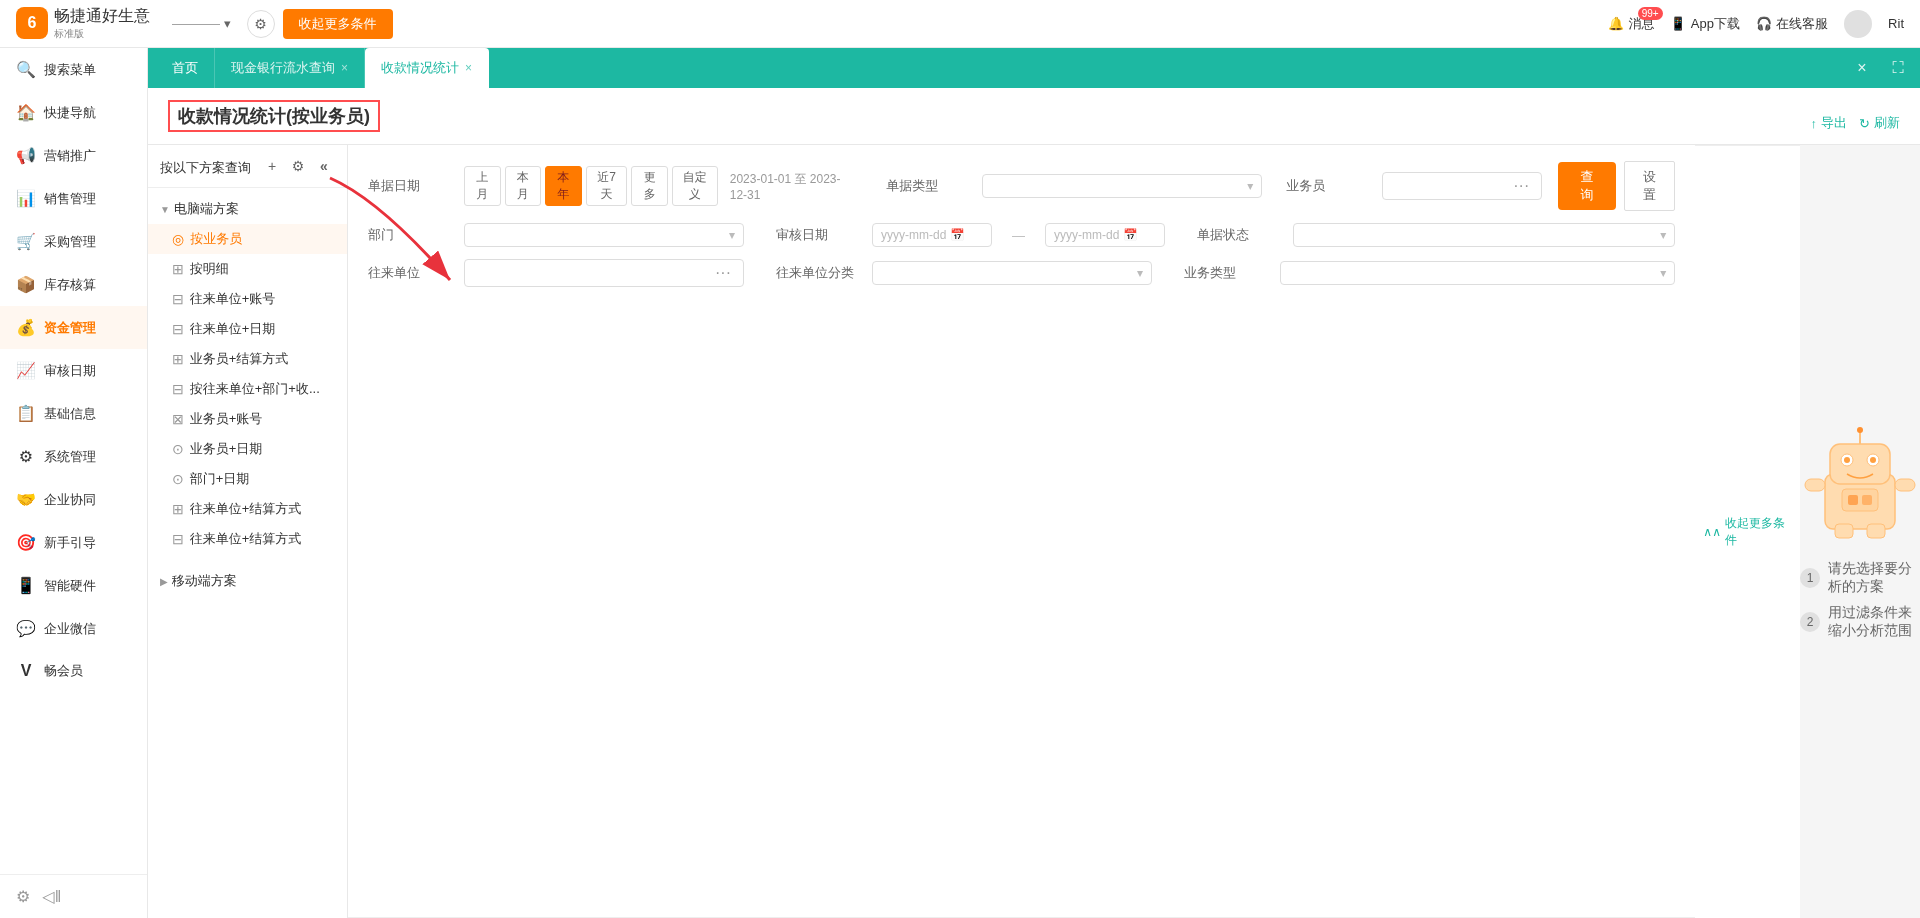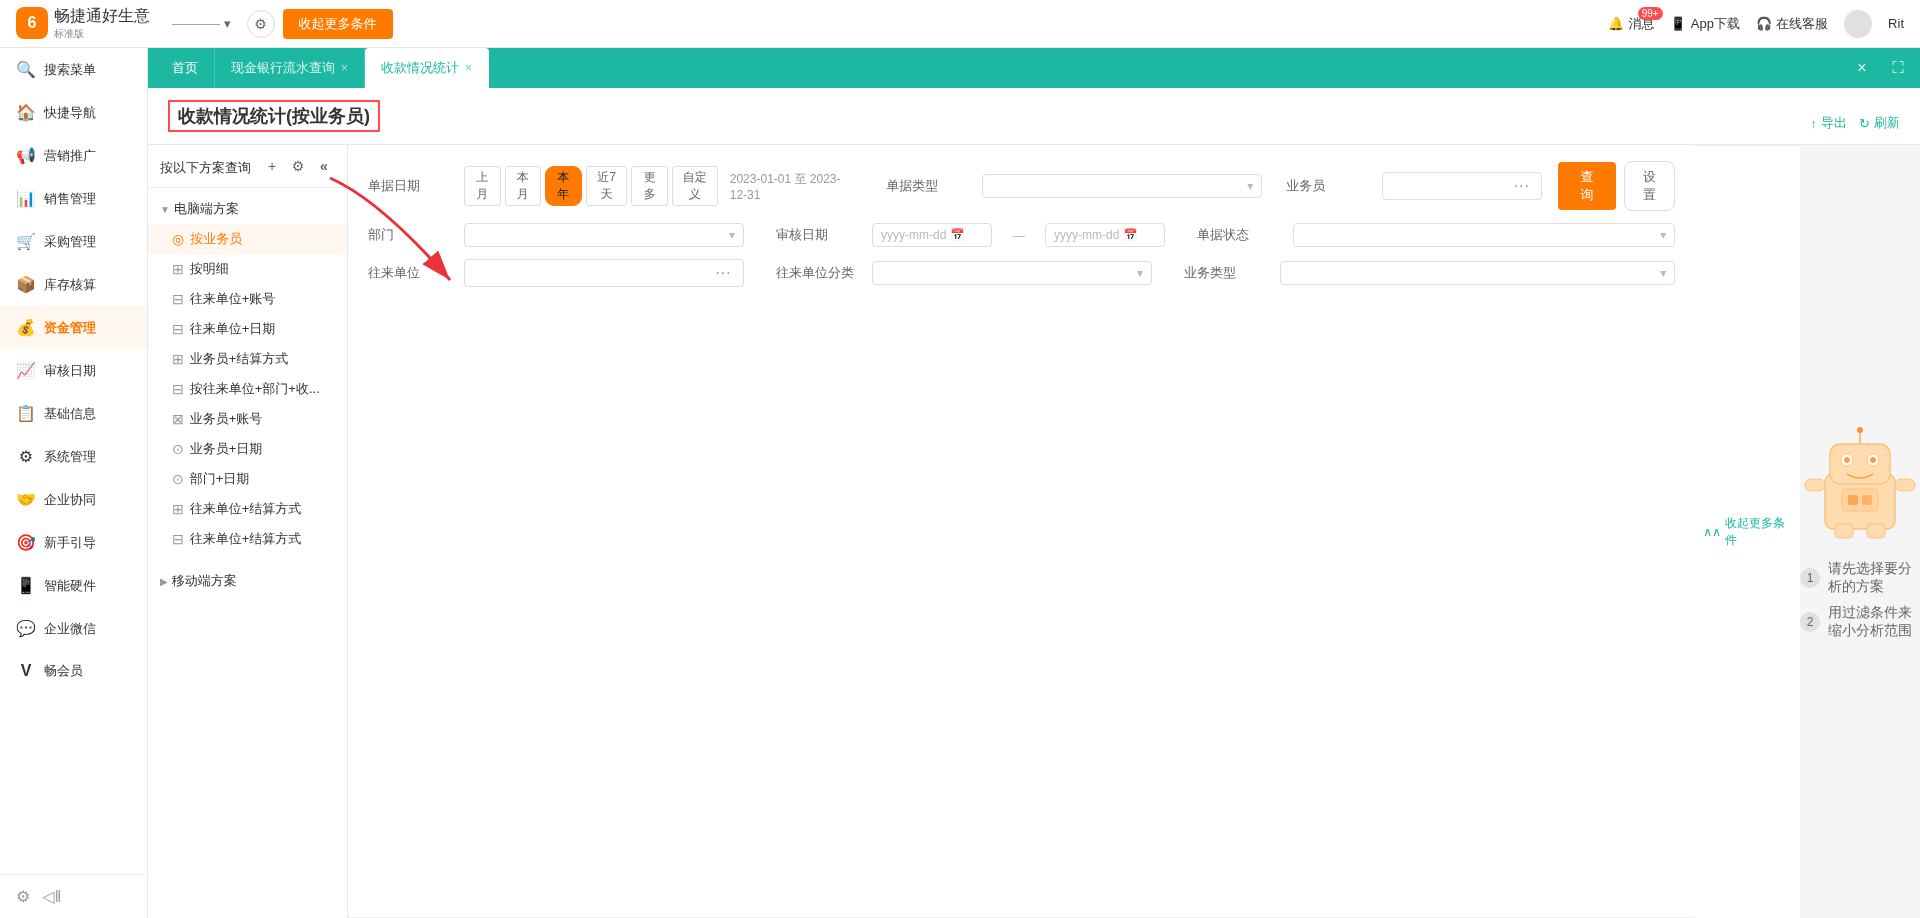--- a/index.html
+++ b/index.html
@@ -297,23 +297,22 @@
       padding: 2px 8px;
       border: 1px solid #ddd;
       border-radius: 3px;
       cursor: pointer;
       font-size: 12px;
       color: #666;
       background: #fff;
     }
     .date-btn.active {
       background: #ff7a00;
-      color: #0f172a;
+      color: #7f1d1d;
       border-color: #ff7a00;
-      border-radius: 9px;
     }
     .date-range {
       display: flex; align-items: center; gap: 4px;
       font-size: 12px; color: #999;
     }
     .select-field {
       display: flex;
       align-items: center;
       border: 1px solid #ddd;
       border-radius: 4px;
@@ -347,21 +346,21 @@
       padding: 6px 20px;
       border-radius: 4px;
       cursor: pointer;
       font-size: 13px;
     }
     .setting-btn {
       background: #fff;
       color: #666;
       border: 1px solid #ddd;
       padding: 6px 16px;
-      border-radius: 8px;
+      border-radius: 2px;
       cursor: pointer;
       font-size: 13px;
     }
     .collapse-bar {
       display: flex;
       align-items: center;
       justify-content: center;
       padding: 8px;
       color: #1db8a2;
       cursor: pointer;

